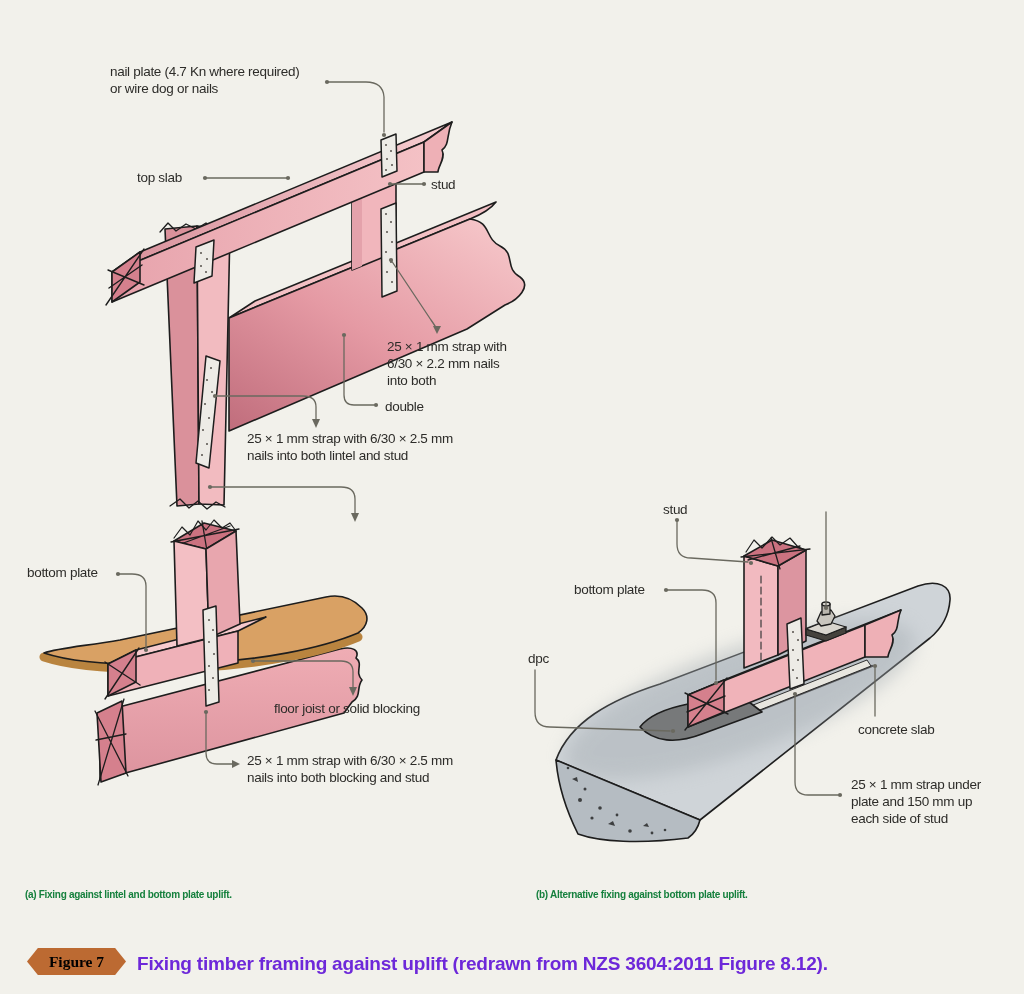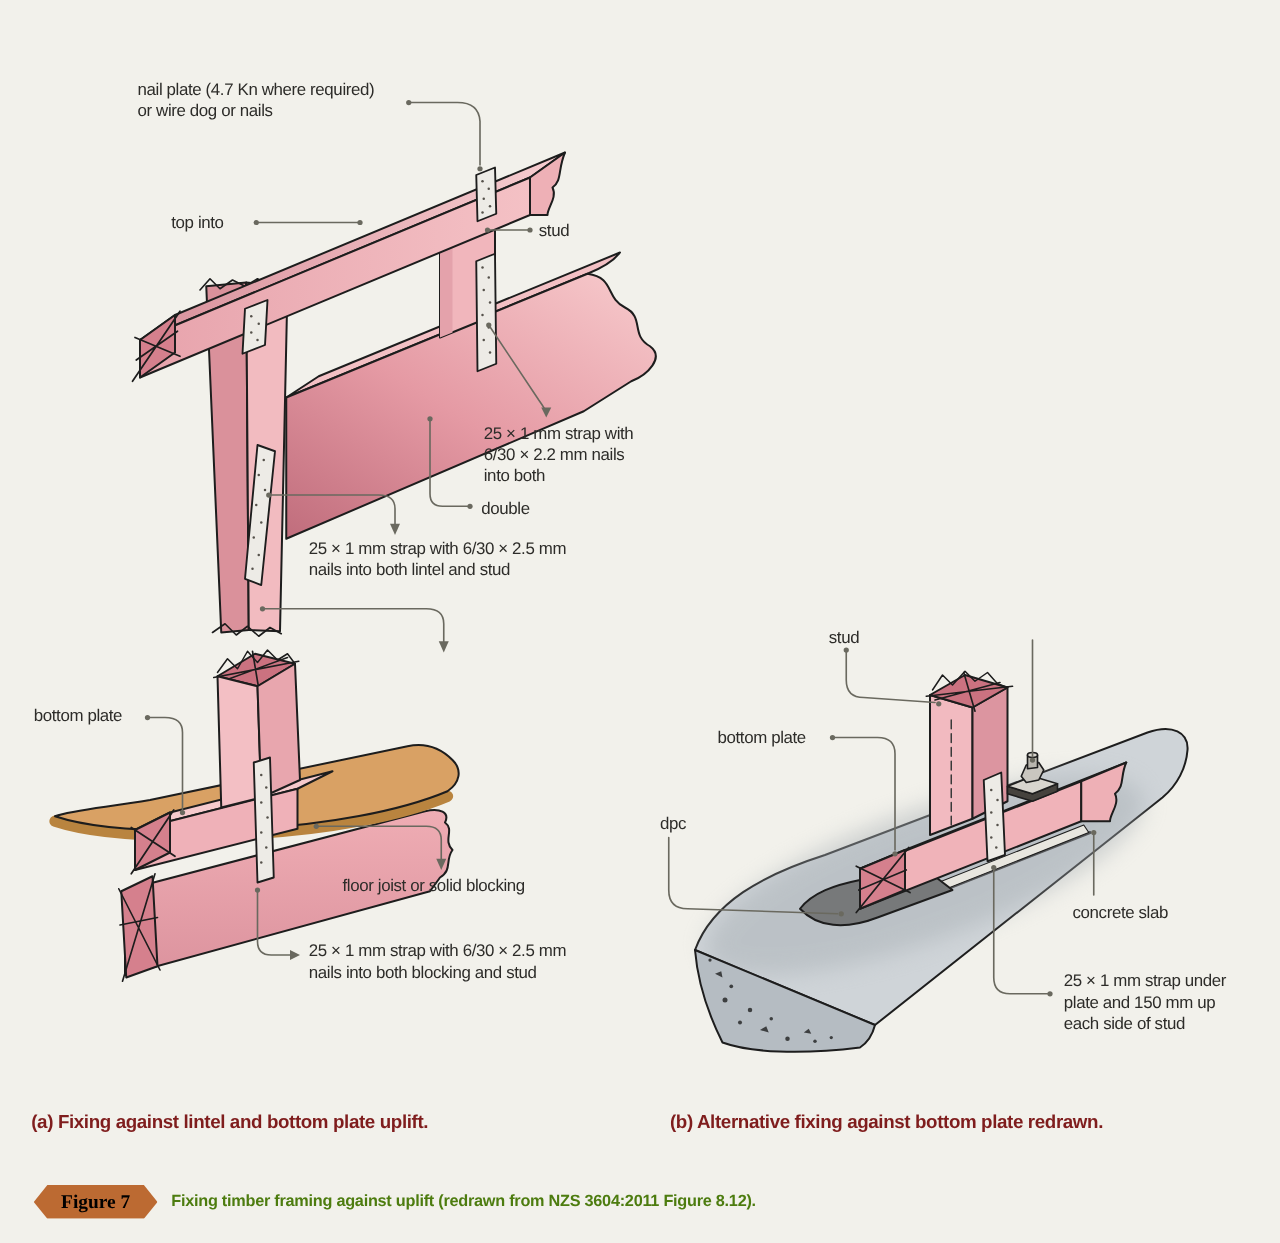--- a/index.html
+++ b/index.html
@@ -1,27 +1,27 @@
 <!DOCTYPE html>
 <html><head>
 <meta charset="utf-8">
 <style>
   html,body{margin:0;padding:0;background:#f2f1eb;}
   .stage{position:relative;width:1024px;height:994px;background:#f2f1eb;
          font-family:"Liberation Sans",sans-serif;overflow:hidden;}
   svg.art{position:absolute;left:0;top:0;}
   .lbl{position:absolute;white-space:pre-line;font-size:13.5px;line-height:17px;
        letter-spacing:-0.3px;color:#2d2c29;}
-  .cap{position:absolute;font-weight:bold;font-size:15px;letter-spacing:-0.3px;color:#7f1d1d;text-align:right;}
+  .cap{position:absolute;font-weight:bold;font-size:10px;letter-spacing:-0.3px;color:#15803d;text-align:right;}
   .badge{position:absolute;left:27px;top:948px;width:99px;height:27px;background:#bc6a32;
          clip-path:polygon(0 50%,11% 0,89% 0,100% 50%,89% 100%,11% 100%);
          color:#000000;font-family:"Liberation Serif",serif;font-weight:bold;font-size:15.5px;
          display:flex;align-items:center;justify-content:center;}
-  .figcap{position:absolute;left:137px;top:953px;font-weight:bold;font-size:13px;
-          letter-spacing:-0.2px;color:#4d7c0f;text-align:center;}
+  .figcap{position:absolute;left:137px;top:953px;font-weight:bold;font-size:19px;
+          letter-spacing:-0.2px;color:#6d28d9;text-align:center;}
 </style>
 </head>
 <body>
 
 <div class="stage">
 
 <svg class="art" width="1024" height="994" viewBox="0 0 1024 994">
   <defs>
     <linearGradient id="gPlateTop" x1="0" y1="0" x2="1" y2="0">
       <stop offset="0" stop-color="#d8909b"></stop>
@@ -268,21 +268,21 @@
       <path d="M312,419 L320,419 L316,428 Z"></path>
       <path d="M351,513 L359,513 L355,522 Z"></path>
       <path d="M349,687 L357,687 L353,696 Z"></path>
       <path d="M232,760 L232,768 L240,764 Z"></path>
     </g>
   </g>
 </svg>
 
   <div class="lbl" style="left:110px;top:63px">nail plate  (4.7 Kn where required)
 or wire dog or nails</div>
-  <div class="lbl" style="left:137px;top:169px">top into</div>
+  <div class="lbl" style="left:137px;top:169px">top slab</div>
   <div class="lbl" style="left:431px;top:176px">stud</div>
   <div class="lbl" style="left:387px;top:338px">25 × 1 mm strap with
 6/30 × 2.2 mm nails
 into both</div>
   <div class="lbl" style="left:385px;top:398px">double</div>
   <div class="lbl" style="left:247px;top:430px">25 × 1 mm strap with 6/30 × 2.5 mm
 nails into both lintel and stud</div>
   <div class="lbl" style="left:27px;top:564px">bottom plate</div>
   <div class="lbl" style="left:274px;top:700px">floor joist or solid blocking</div>
   <div class="lbl" style="left:247px;top:752px">25 × 1 mm strap with 6/30 × 2.5 mm
@@ -290,17 +290,17 @@
 
   <div class="lbl" style="left:663px;top:501px">stud</div>
   <div class="lbl" style="left:574px;top:581px">bottom plate</div>
   <div class="lbl" style="left:528px;top:650px">dpc</div>
   <div class="lbl" style="left:858px;top:721px">concrete slab</div>
   <div class="lbl" style="left:851px;top:776px">25 × 1 mm strap under
 plate and 150 mm up
 each side of stud</div>
 
   <div class="cap" style="left:25px;top:889px">(a) Fixing against lintel and bottom plate uplift.</div>
-  <div class="cap" style="left:536px;top:889px">(b) Alternative fixing against bottom plate redrawn.</div>
+  <div class="cap" style="left:536px;top:889px">(b) Alternative fixing against bottom plate uplift.</div>
 
   <div class="badge">Figure 7</div>
   <div class="figcap">Fixing timber framing against uplift (redrawn from NZS 3604:2011 Figure 8.12).</div>
 </div>
 
 </body></html>

